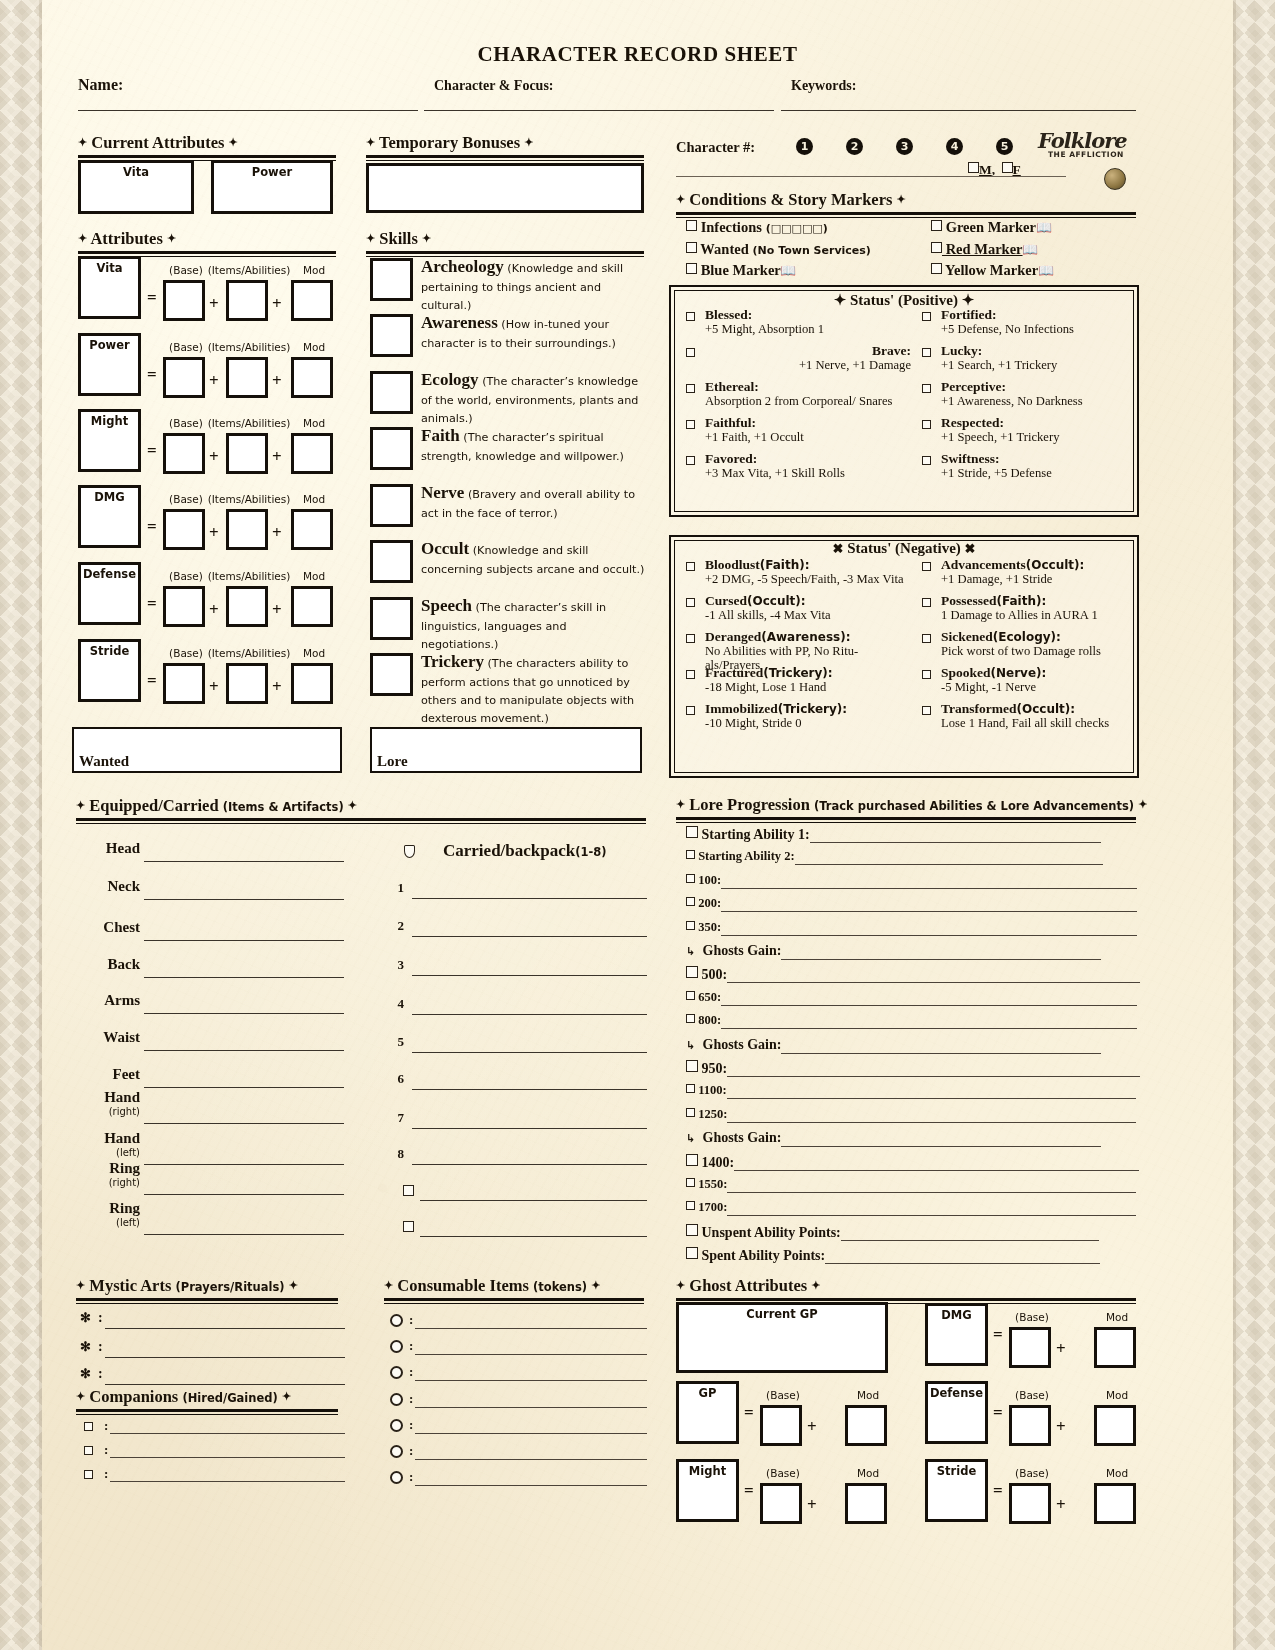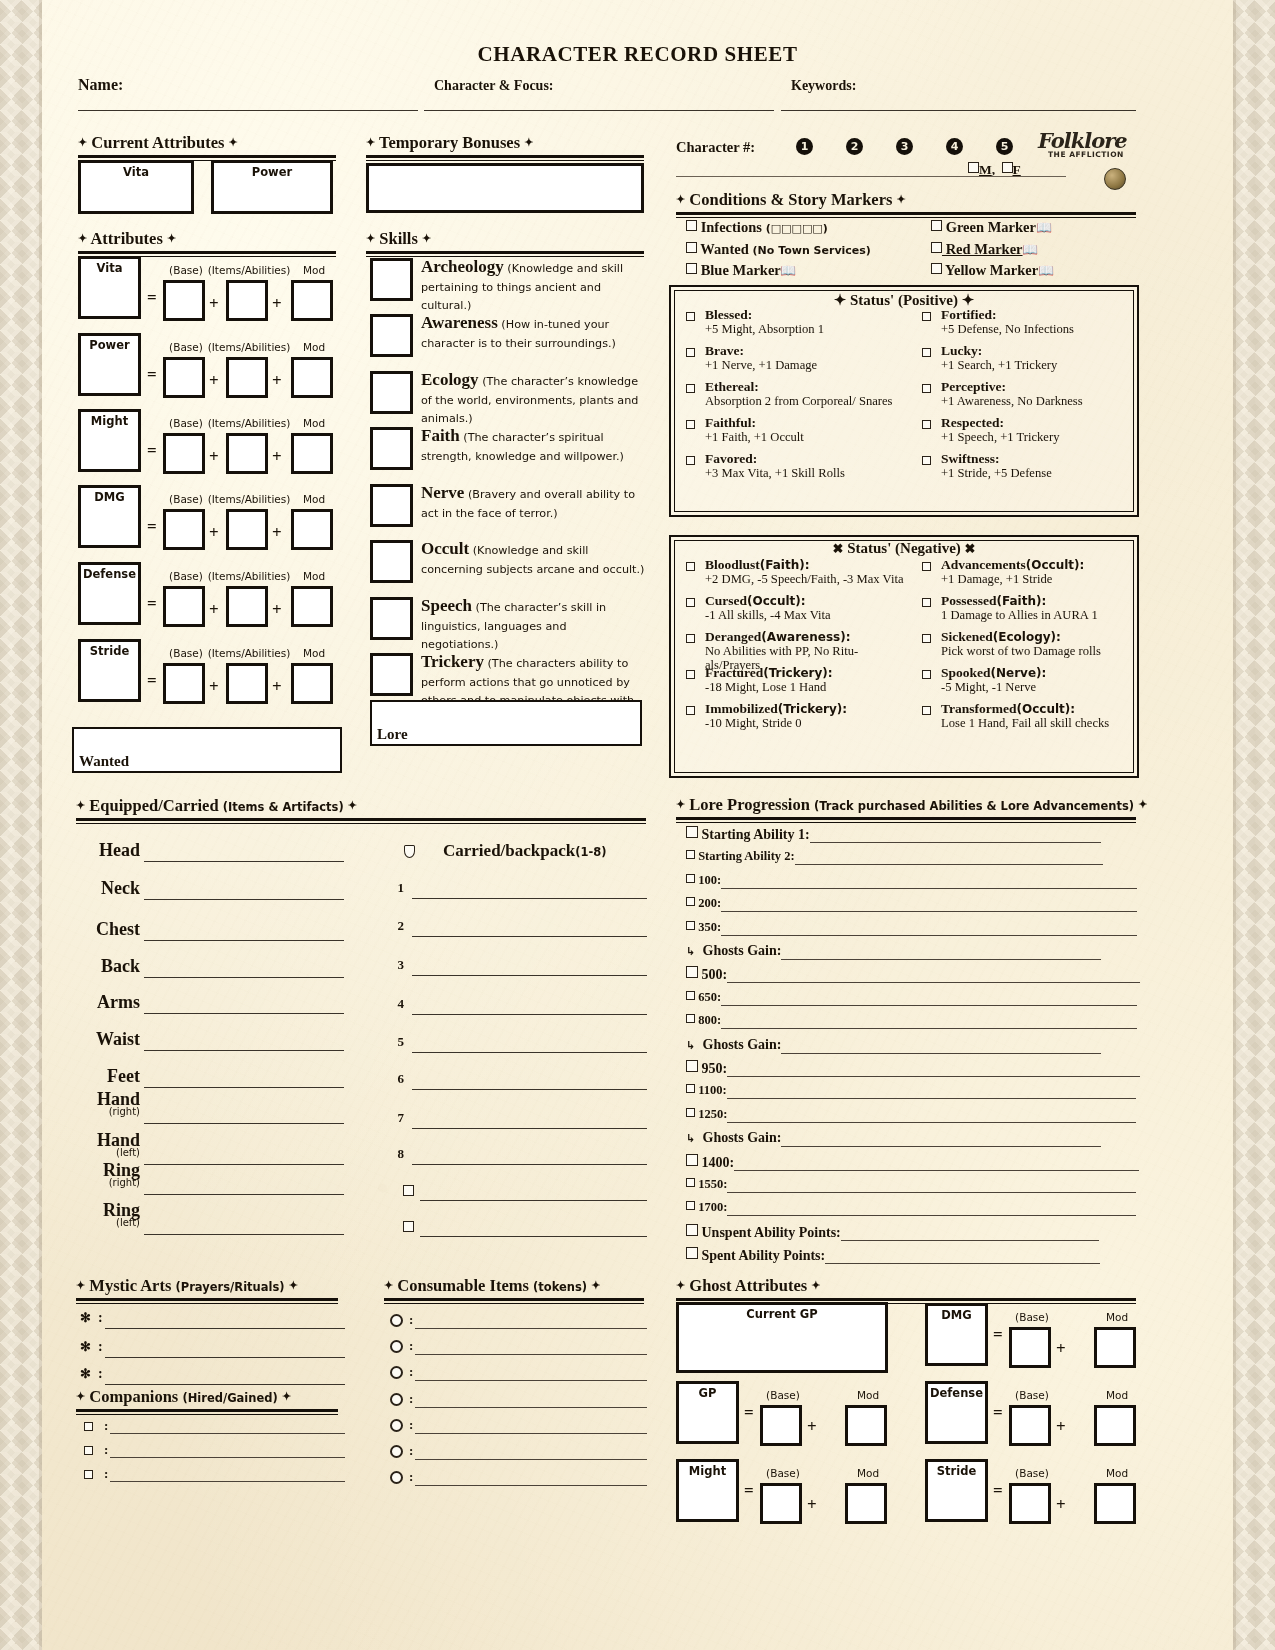--- a/index.html
+++ b/index.html
@@ -94,21 +94,21 @@
     font-family:"DejaVu Sans",sans-serif;font-size:11px;font-weight:bold;text-align:center;line-height:17px;}
 
   .logo{position:absolute;width:92px;height:62px;}
   .logo .lg1{font-family:"DejaVu Serif",serif;font-style:italic;font-weight:bold;font-size:21px;color:#2b241a;letter-spacing:-1px;}
   .logo .lg2{font-family:"DejaVu Sans",sans-serif;font-size:7.5px;font-weight:bold;letter-spacing:.5px;color:#2b241a;}
   .logo .orb{position:absolute;right:4px;bottom:0;width:20px;height:20px;border-radius:50%;
     background:radial-gradient(circle at 35% 32%, #cbb27e 0%, #8d7642 60%, #4e4126 100%);border:1px solid #3a3322;}
   .skill-name{font-size:17px;font-weight:bold;}
   .skill-desc{font-family:"DejaVu Sans",sans-serif;font-size:11.2px;line-height:1.18;}
 
-  .eq-lab{font-size:18px;font-weight:bold;text-align:right;}
+  .eq-lab{font-size:15px;font-weight:bold;text-align:right;}
   .eq-sub{font-family:"DejaVu Sans",sans-serif;font-size:10px;text-align:right;line-height:1;}
   .bp-num{font-size:13px;font-weight:bold;text-align:right;}
 
   .lore-row{position:absolute;font-size:14px;font-weight:bold;white-space:nowrap;}
   .lore-row.small{font-size:12.5px;}
   .shield{display:inline-block;width:11px;height:13px;background:#fdfbf4;border:1.6px solid #2a2218;
      border-radius:2px 2px 7px 7px/2px 2px 9px 9px;box-sizing:border-box;vertical-align:-2px;}
   .star{font-size:13px;font-weight:bold;}
 </style>
 </head>
@@ -261,21 +261,21 @@
       <div style="position:absolute;left:421px;top:539px;width:225px;"><span class="skill-name">Occult</span><span class="skill-desc"> (Knowledge and skill concerning subjects arcane and occult.)</span></div>
       <div class="bx" style="position:absolute;left:370px;top:597px;width:43px;height:43px;"></div>
       <div style="position:absolute;left:421px;top:596px;width:225px;"><span class="skill-name">Speech</span><span class="skill-desc"> (The character’s skill in linguistics, languages and negotiations.)</span></div>
       <div class="bx" style="position:absolute;left:370px;top:653px;width:43px;height:43px;"></div>
       <div style="position:absolute;left:421px;top:652px;width:225px;"><span class="skill-name">Trickery</span><span class="skill-desc"> (The characters ability to perform actions that go unnoticed by others and to manipulate objects with dexterous movement.)</span></div>
     </div>
 
   <div class="bx2" style="position:absolute;left:72px;top:727px;width:270px;height:46px;">
     <div style="font-size:15px;font-weight:bold;padding:24px 0 0 5px;">Wanted</div>
   </div>
-  <div class="bx2" style="position:absolute;left:370px;top:700px;width:272px;height:46px;">
+  <div class="bx2" style="position:absolute;left:370px;top:727px;width:272px;height:46px;">
     <div style="font-size:15px;font-weight:bold;padding:24px 0 0 5px;">Lore</div>
   </div>
 
   <div class="sec" style="left:676px;top:190px;width:460px;">
     <div class="sec-t"><span class="dia">✦</span> <span>Conditions &amp; Story Markers</span> <span class="dia">✦</span></div>
     <div class="sec-rule"></div>
   </div>
   <div id="cond-left">
       <div class="cond-item" style="left:686px;top:219px;"><span class="cb"></span><span> Infections</span><span class="note"> (□□□□□)</span></div>
       <div class="cond-item" style="left:686px;top:241px;"><span class="cb"></span><span> Wanted</span><span class="note"> (No Town Services)</span></div>
@@ -294,21 +294,21 @@
     <span class="dia">✦</span> <span>Status' (Positive)</span> <span class="dia">✦</span>
   </div>
   <div id="pos-left">
       <div class="st-row" style="left:686px;top:308px;width:225px;">
         <span class="cb sm" style="position:absolute;left:0;top:4px;"></span>
         <div style="margin-left:19px;">
           <div class="st-name"><span>Blessed:</span></div>
           <div class="st-desc">+5 Might, Absorption 1</div>
         </div>
       </div>
-      <div class="st-row" style="left:686px;top:344px;width:225px;">
+      <div class="st-row" style="left:686px;top:344px;width:225px;text-align:right;">
         <span class="cb sm" style="position:absolute;left:0;top:4px;"></span>
         <div style="margin-left:19px;">
           <div class="st-name"><span>Brave:</span></div>
           <div class="st-desc">+1 Nerve, +1 Damage</div>
         </div>
       </div>
       <div class="st-row" style="left:686px;top:380px;width:225px;">
         <span class="cb sm" style="position:absolute;left:0;top:4px;"></span>
         <div style="margin-left:19px;">
           <div class="st-name"><span>Ethereal:</span></div>

